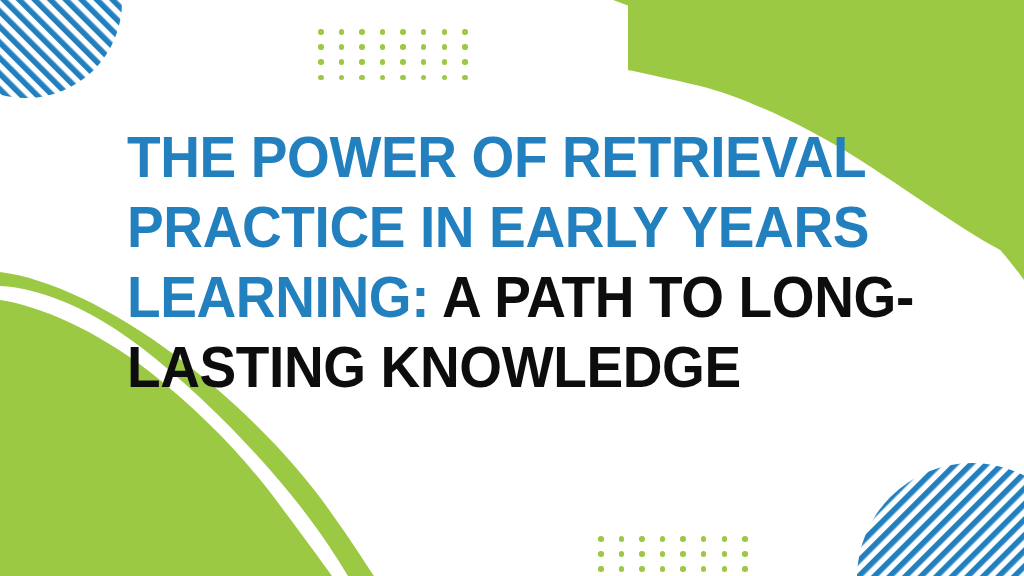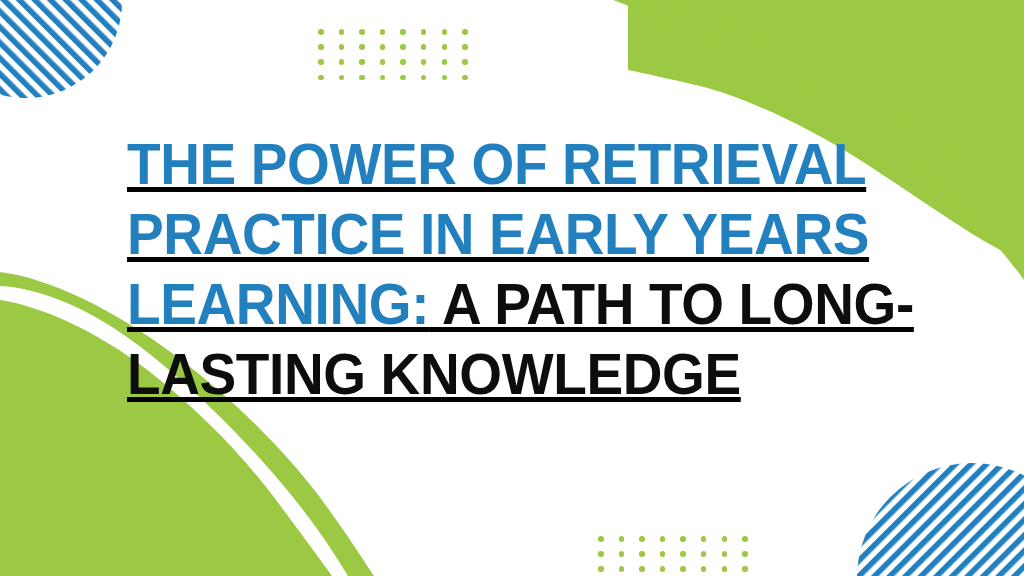--- a/index.html
+++ b/index.html
@@ -39,23 +39,22 @@
     border-radius: 50%;
     background: #9BC943;
   }
   #dots-top    { left: 318px; top: 29px; }
   #dots-bottom { left: 598px; top: 536px; }
 
   
   #title-block {
     position: absolute;
     left: 127px;
-    top: 129px;
+    top: 122px;
     width: 830px;
-    text-decoration: underline;
   }
   .title-line {
     font-family: "Liberation Sans", sans-serif;
     font-weight: 700;
     font-size: 57px;
     line-height: 70px;
     letter-spacing: -0.4px;
     text-transform: uppercase;
     white-space: nowrap;
     margin: 0;

